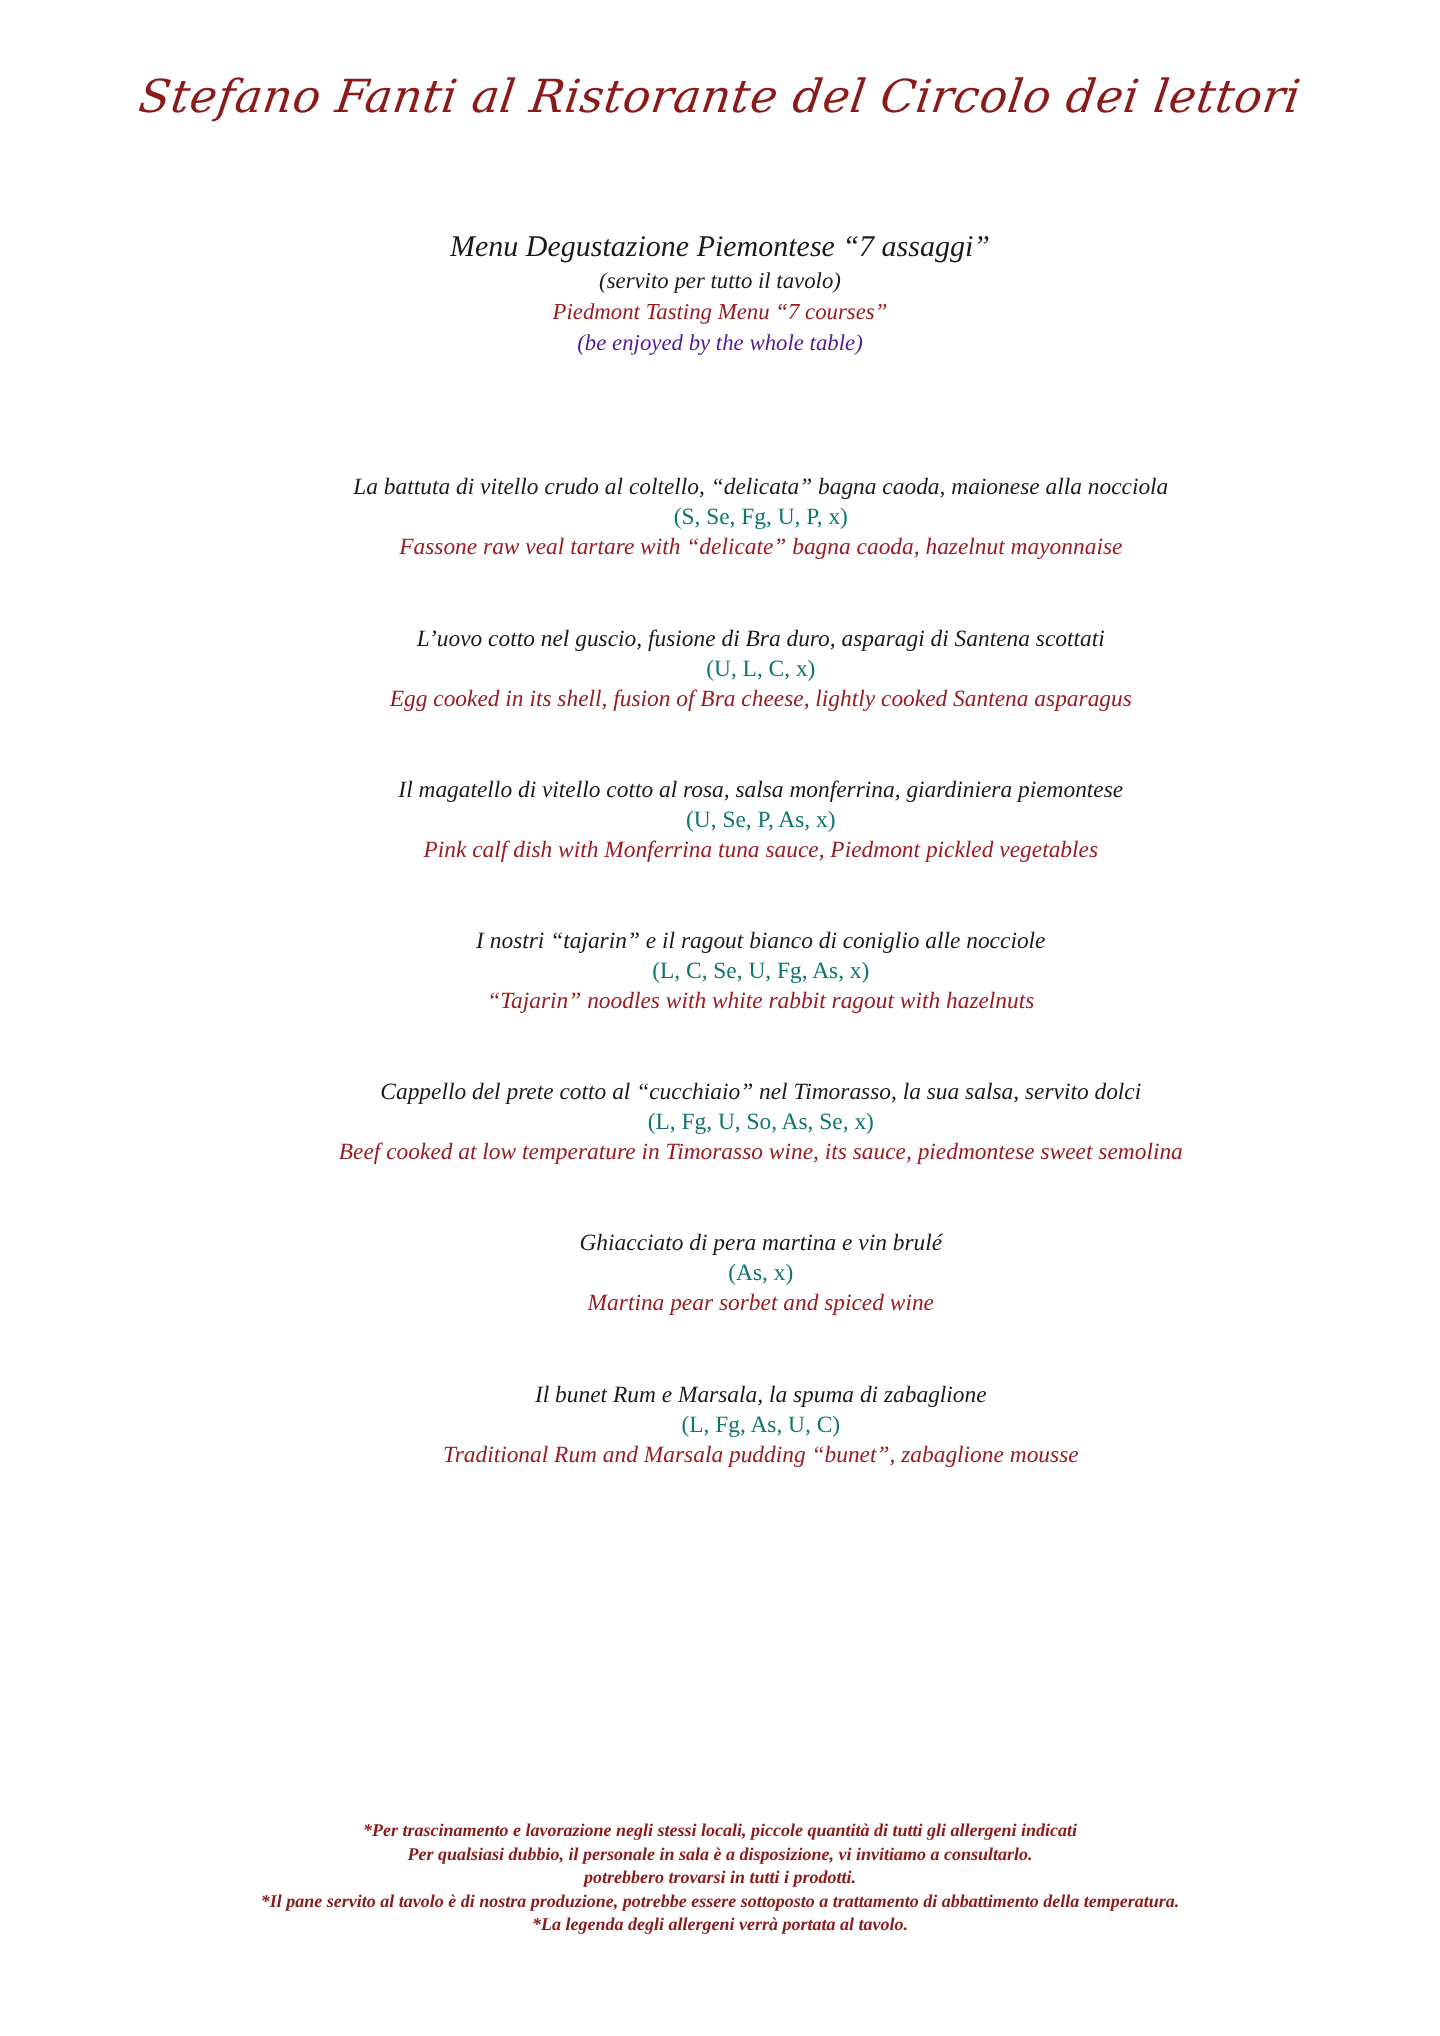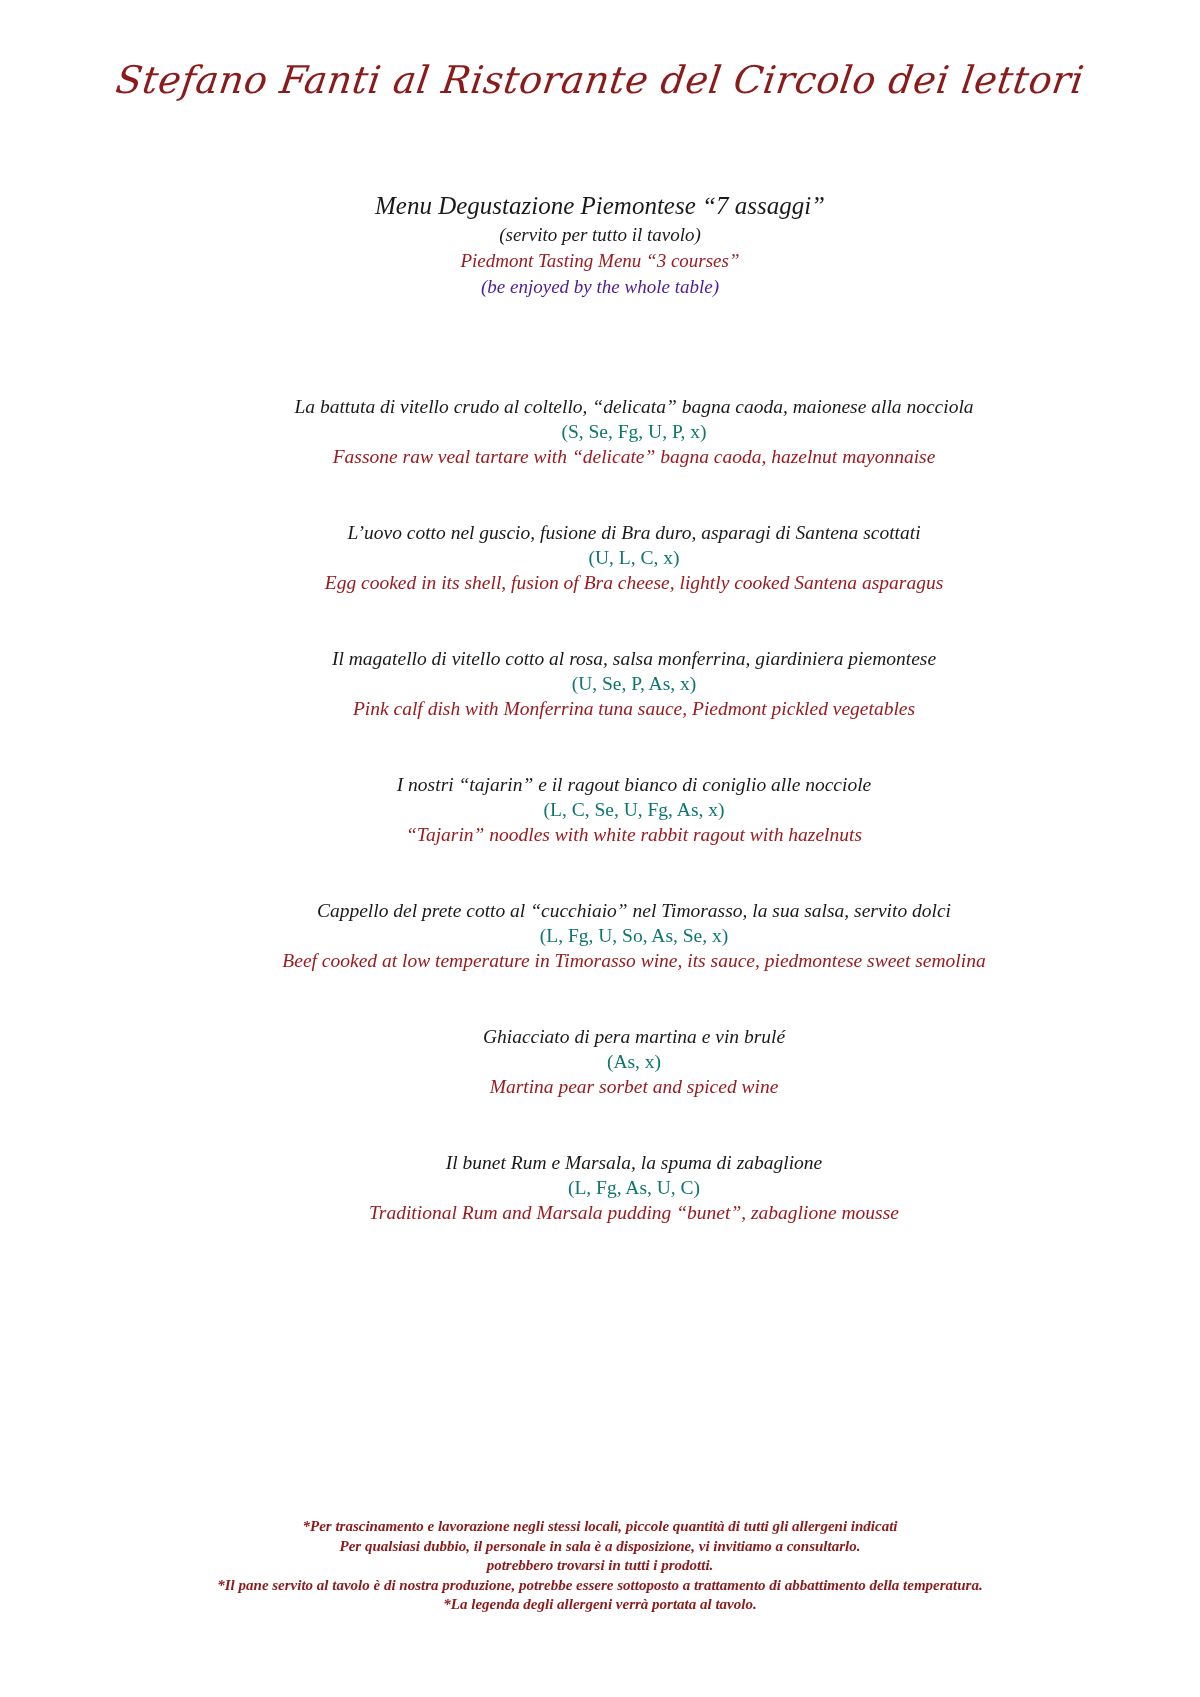--- a/index.html
+++ b/index.html
@@ -104,21 +104,21 @@
     }
   </style>
 </head>
 <body>
 
 <div class="page-header">Stefano Fanti al Ristorante del Circolo dei lettori</div>
 
 <div class="menu-title-block">
   <div class="menu-title">Menu Degustazione Piemontese “7 assaggi”</div>
   <div class="menu-subtitle">(servito per tutto il tavolo)</div>
-  <div class="menu-title-en">Piedmont Tasting Menu “3 courses”</div>
+  <div class="menu-title-en">Piedmont Tasting Menu “7 courses”</div>
   <div class="menu-subtitle-en">(be enjoyed by the whole table)</div>
 </div>
 
 <div class="courses">
   <div class="course">
     <div class="course-it">La battuta di vitello crudo al coltello, “delicata” bagna caoda, maionese alla nocciola</div>
     <div class="course-allergens">(S, Se, Fg, U, P, x)</div>
     <div class="course-en">Fassone raw veal tartare with “delicate” bagna caoda, hazelnut mayonnaise</div>
   </div>
   <div class="course">

